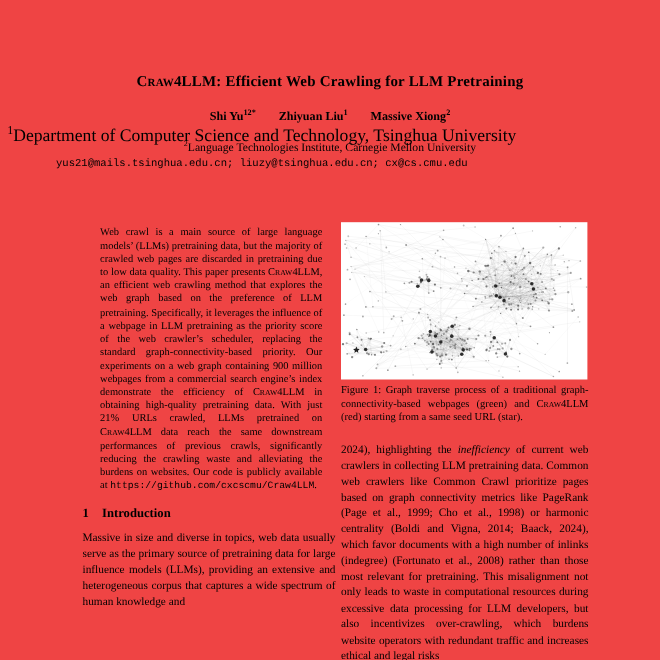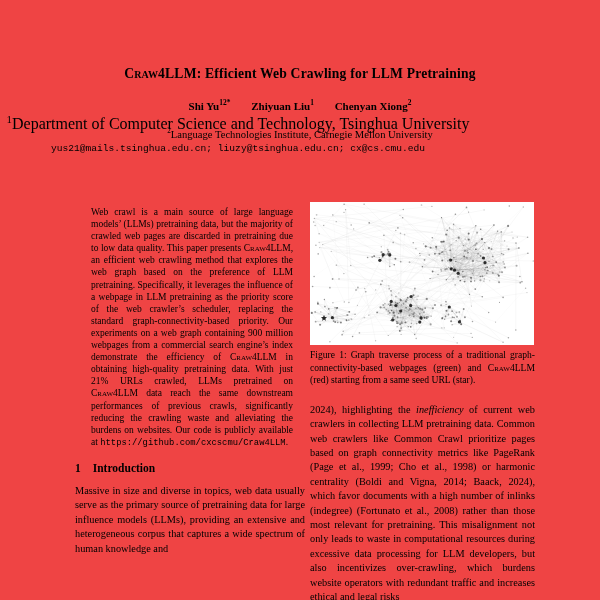--- a/index.html
+++ b/index.html
@@ -51,21 +51,21 @@
 </head>
 <body>
 
 <div id="page">
 
   <div class="paper-title center"><span class="sc">Craw4LLM</span><span>: Efficient Web Crawling for LLM Pretraining</span></div>
 
   <div class="authors-row center">
     <span class="author"><span>Shi Yu</span><span class="sup">12*</span></span>
     <span class="author"><span>Zhiyuan Liu</span><span class="sup">1</span></span>
-    <span class="author"><span>Chenyan Xiong</span><span class="sup">2</span></span>
+    <span class="author"><span>Massive Xiong</span><span class="sup">2</span></span>
   </div>
 
   <div class="affil1 center"><span class="sup">1</span><span>Department of Computer Science and Technology, Tsinghua University</span></div>
   <div class="affil2 center"><span class="sup">2</span><span>Language Technologies Institute, Carnegie Mellon University</span></div>
   <div class="emails center">yus21@mails.tsinghua.edu.cn; liuzy@tsinghua.edu.cn; cx@cs.cmu.edu</div>
 
   <div class="col-left">
     <p class="abstract-body"><span>Web crawl is a main source of large language models’ (LLMs) pretraining data, but the majority of crawled web pages are discarded in pretraining due to low data quality. This paper presents </span><span class="sc">Craw4LLM</span><span>, an efficient web crawling method that explores the web graph based on the preference of LLM pretraining. Specifically, it leverages the influence of a webpage in LLM pretraining as the priority score of the web crawler’s scheduler, replacing the standard graph-connectivity-based priority. Our experiments on a web graph containing 900 million webpages from a commercial search engine’s index demonstrate the efficiency of </span><span class="sc">Craw4LLM</span><span> in obtaining high-quality pretraining data. With just 21% URLs crawled, LLMs pretrained on </span><span class="sc">Craw4LLM</span><span> data reach the same downstream performances of previous crawls, significantly reducing the crawling waste and alleviating the burdens on websites. Our code is publicly available at </span><span class="mono link">https://github.com/cxcscmu/Craw4LLM</span><span>.</span></p>
 
     <div class="section-heading">

